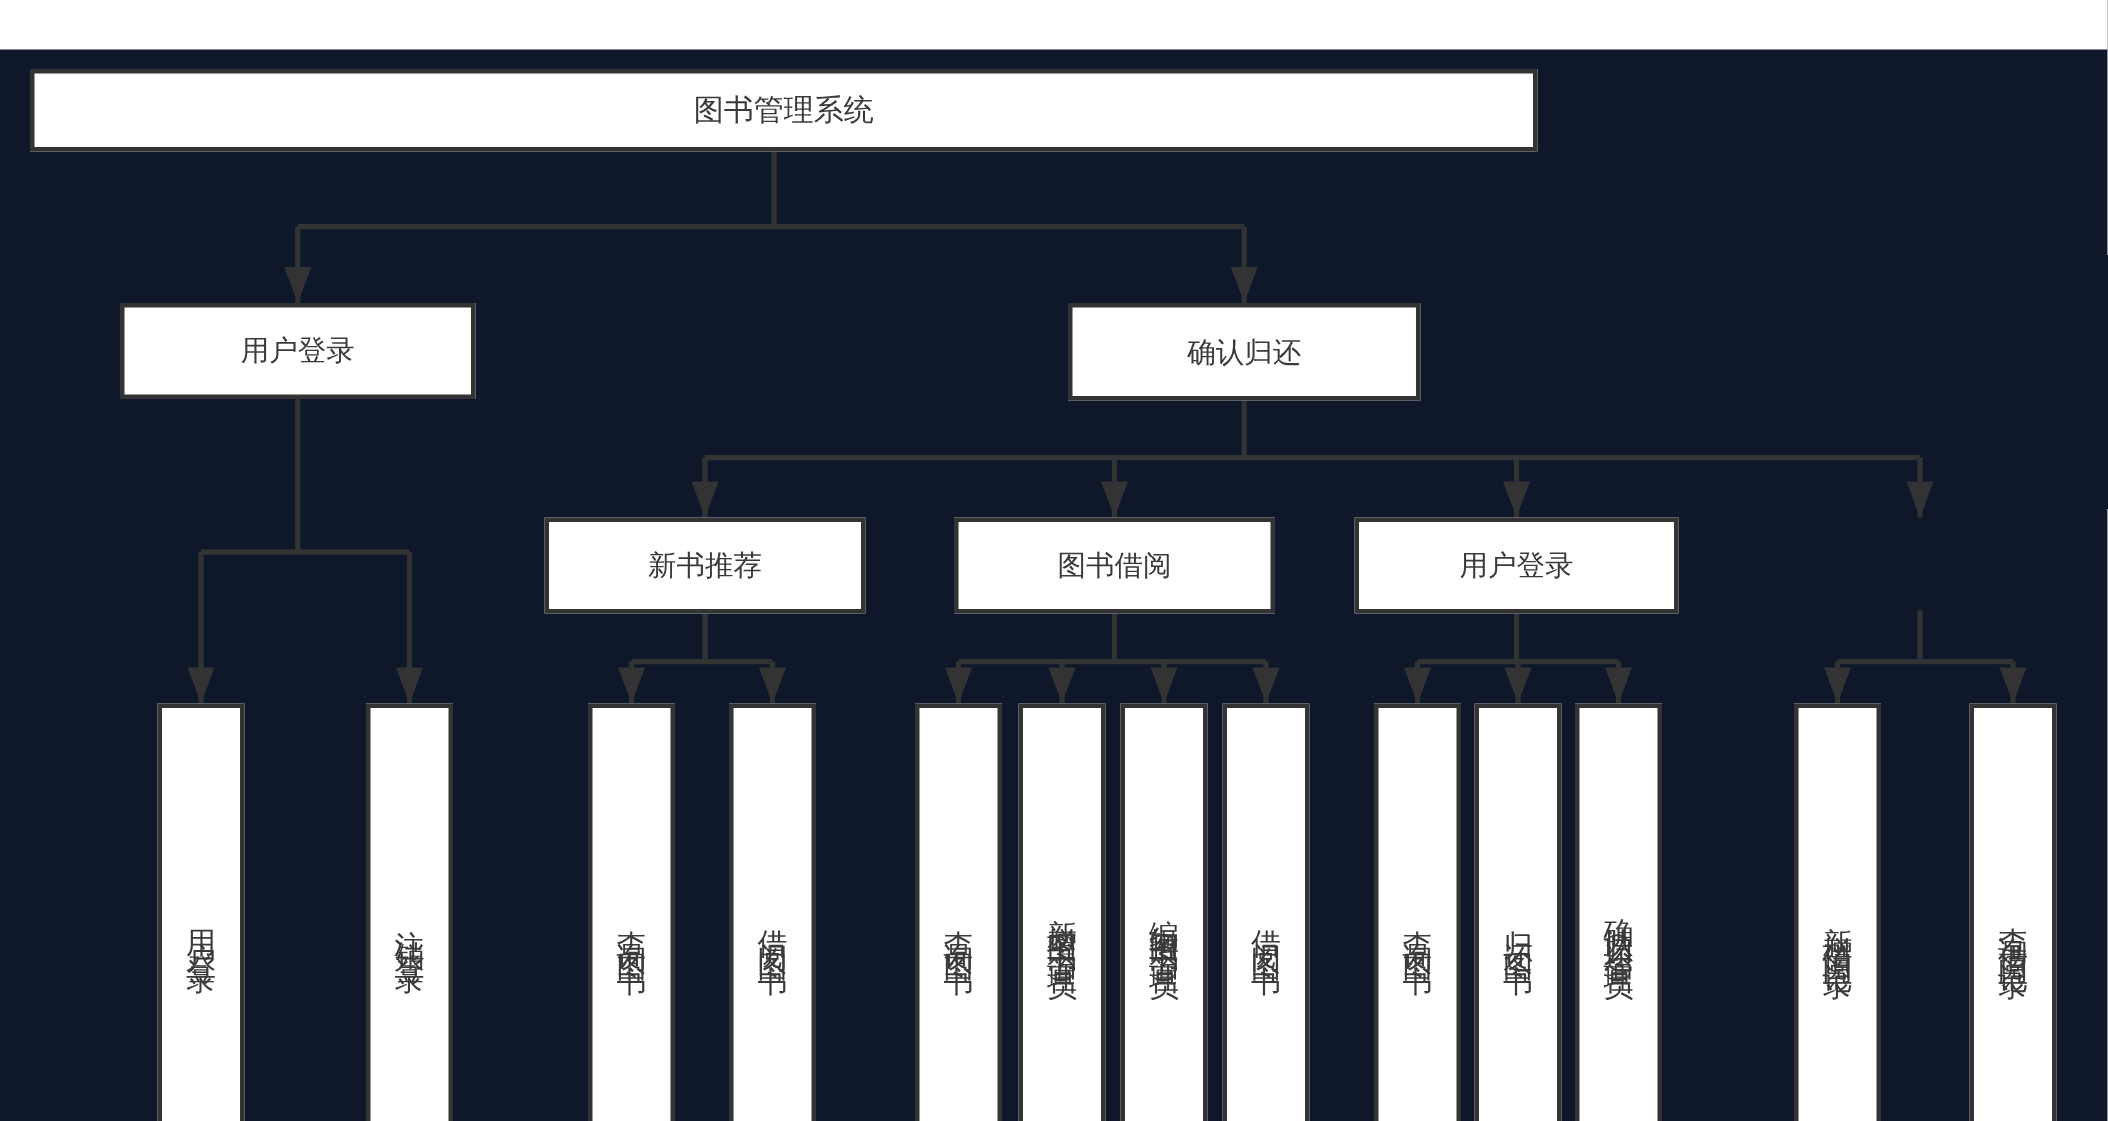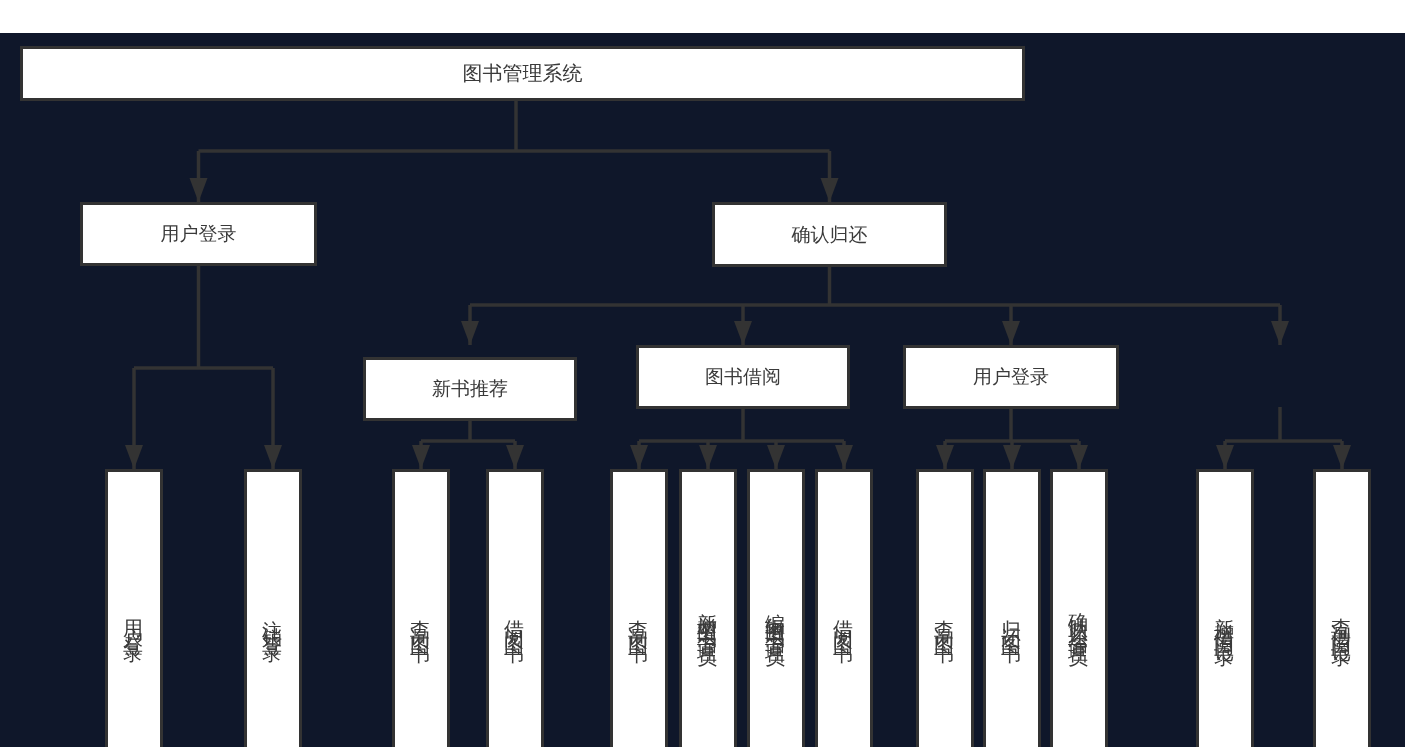--- a/index.html
+++ b/index.html
@@ -42,21 +42,21 @@
     text-orientation: mixed;
     letter-spacing: 8px;
     font-size: 20px;
     white-space: normal;
   }
   .root  { left: 20px;   top: 13px;  width: 1005px; height: 55px; font-size: 20px; }
 
   .l2-0  { left: 80px;   top: 169px; width: 237px;  height: 64px; }
   .l2-1  { left: 712px;  top: 169px; width: 235px;  height: 65px; }
 
-  .l3-0  { left: 363px;  top: 324px; width: 214px;  height: 64px; }
+  .l3-0  { left: 363px;  top: 312px; width: 214px;  height: 64px; }
   .l3-1  { left: 636px;  top: 312px; width: 214px;  height: 64px; }
   .l3-2  { left: 903px;  top: 312px; width: 216px;  height: 64px; }
   .l3-3  { left: 1172px; top: 312px; width: 216px;  height: 64px; }
 
   .leaf   { top: 436px; width: 58px; height: 301px; }
   .lf-0  { left: 105px; }
   .lf-1  { left: 244px; }
   .lf-2  { left: 392px; }
   .lf-3  { left: 486px; }
   .lf-4  { left: 610px; }

